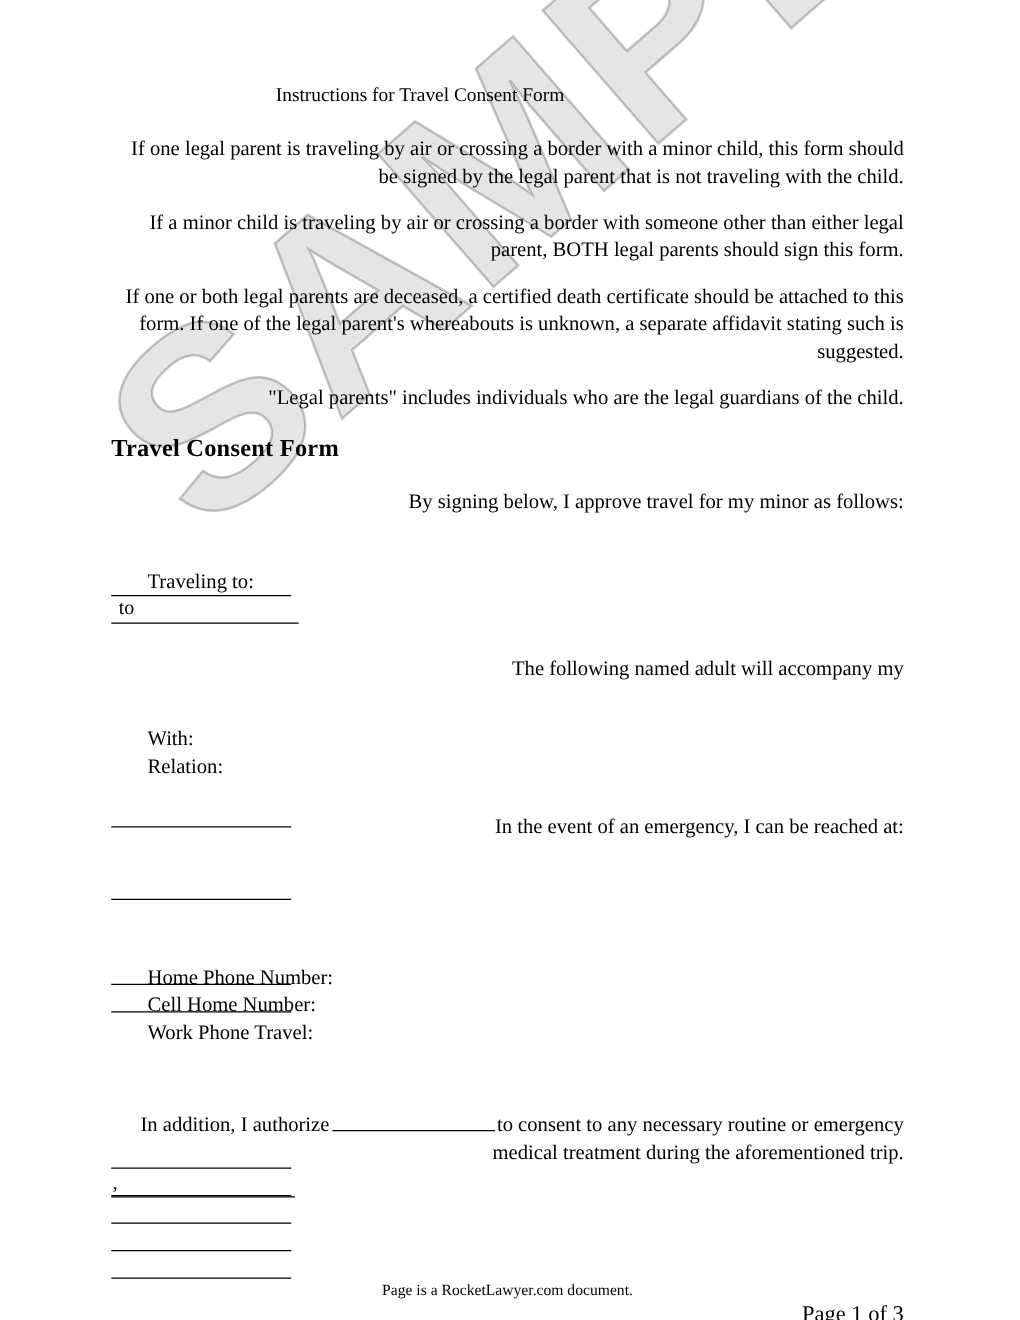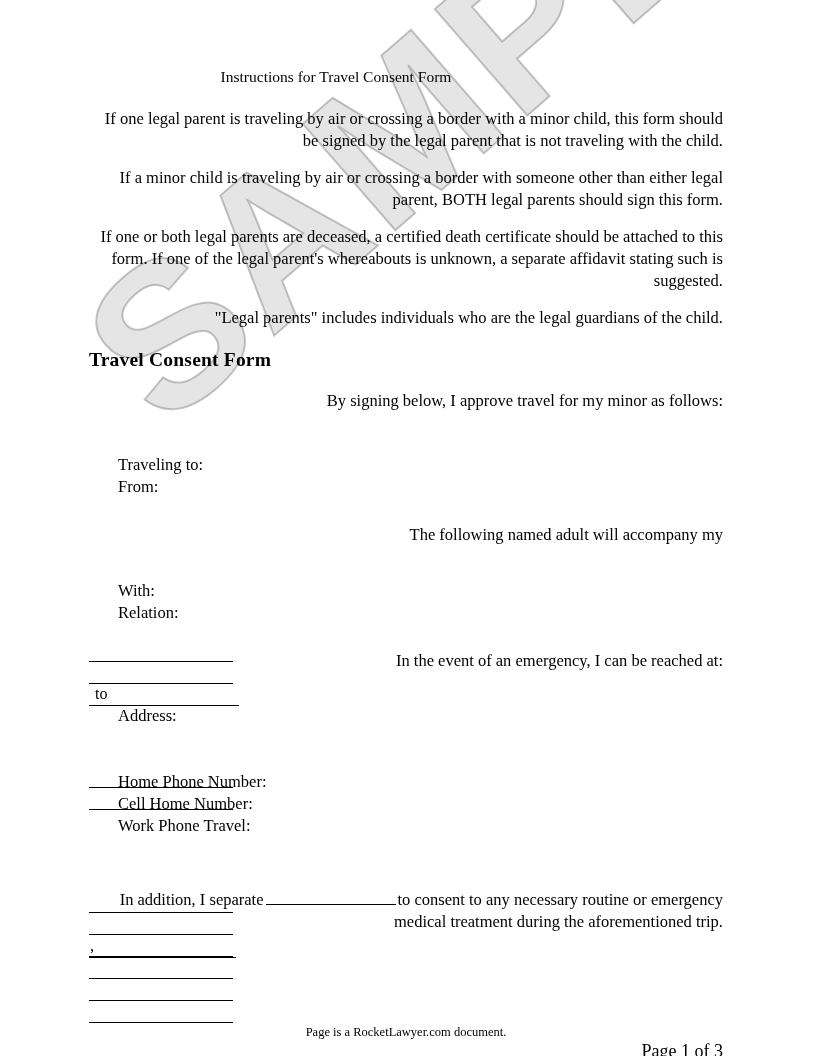--- a/index.html
+++ b/index.html
@@ -182,21 +182,20 @@
       <p class="para">By signing below, I approve travel for my minor as follows:</p>
 
       <div class="gap-md"></div>
 
       <div class="fields">
         <div class="frow">
           <span class="flabel">Traveling to:</span>
           <span class="fline w144"></span>
         </div>
         <div class="frow">
-          <span class="flabel">From:</span>
           <span class="fline w144"></span>
           <span class="sep-to">to</span>
           <span class="fline w150"></span>
         </div>
       </div>
 
       <div class="gap-md"></div>
 
       <p class="para">The following named adult will accompany my</p>
 
@@ -214,21 +213,20 @@
       </div>
 
       <div class="gap-md"></div>
 
       <p class="para">In the event of an emergency, I can be reached at:</p>
 
       <div class="gap-sm"></div>
 
       <div class="fields">
         <div class="frow">
-          <span class="flabel">Address:</span>
           <span class="fline w144"></span>
         </div>
         <div class="frow">
           <span class="flabel"></span>
           <span class="fline w144"></span>
           <span class="comma">,</span>
           <span class="fline w147"></span>
         </div>
         <div class="frow">
           <span class="flabel"></span>
@@ -244,21 +242,21 @@
         </div>
         <div class="frow">
           <span class="flabel">Work Phone Travel:</span>
           <span class="fline w144"></span>
         </div>
       </div>
 
       <div class="gap-md"></div>
       <div class="gap-md"></div>
 
-      <p class="para"><span>In addition, I separate</span><span class="inline-line"></span><span>to consent to any necessary routine or emergency medical treatment during the aforementioned trip.</span></p>
+      <p class="para"><span>In addition, I authorize</span><span class="inline-line"></span><span>to consent to any necessary routine or emergency medical treatment during the aforementioned trip.</span></p>
 
     </div>
   </div>
 
   <div class="footer">
     <div class="footer-inner">
       <span>Page is a RocketLawyer.com document.</span>
       <span class="footer-page">Page 1 of 3</span>
     </div>
   </div>

